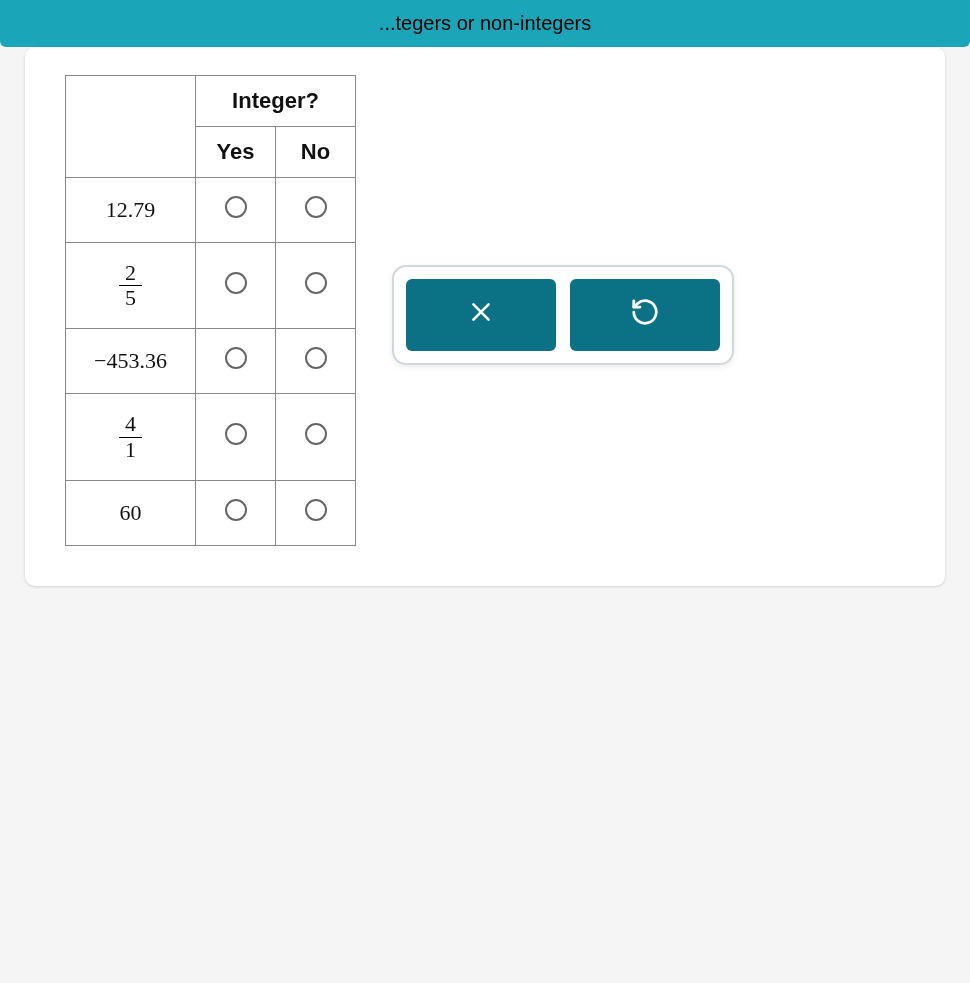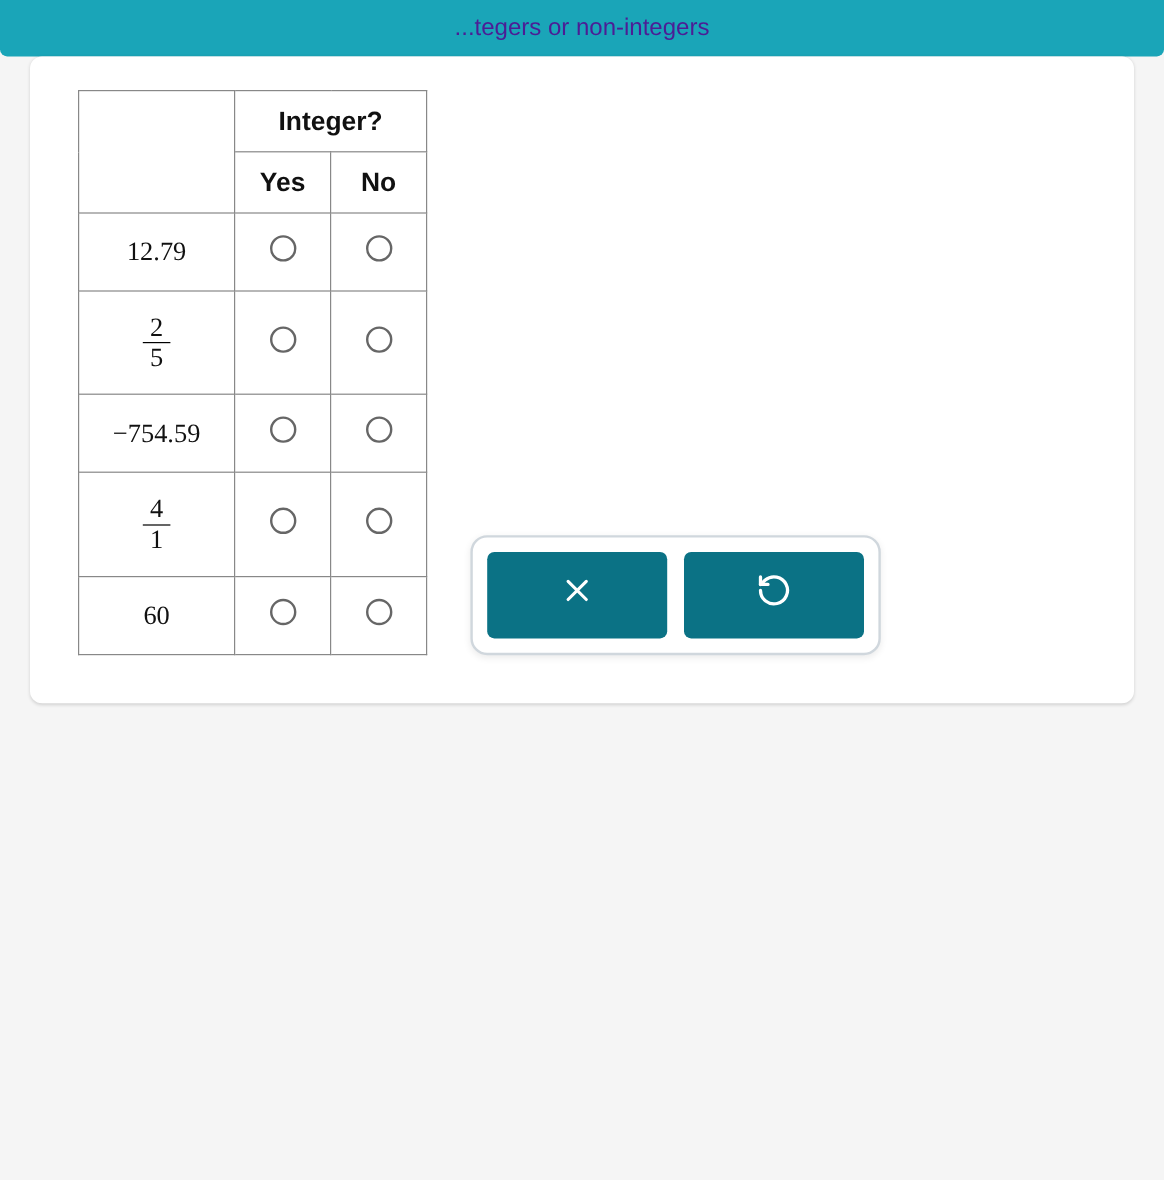--- a/index.html
+++ b/index.html
@@ -5,21 +5,21 @@
   * { box-sizing: border-box; margin: 0; padding: 0; }
   body {
     font-family: Verdana, Geneva, sans-serif;
     background: #f5f5f5;
     width: 970px;
     height: 983px;
     overflow: hidden;
   }
   .header-bar {
     background: #1aa5b8;
-    color: #4c1d95;
+    color: #000000;
     padding: 12px 20px;
     font-size: 20px;
     text-align: center;
     border-bottom-left-radius: 6px;
     border-bottom-right-radius: 6px;
   }
   .card {
     background: #fff;
     border-radius: 10px;
     margin: 0 auto;
@@ -32,21 +32,21 @@
     font-size: 24px;
     color: #333;
     margin-bottom: 28px;
   }
   .prompt .link {
     text-decoration: underline;
     color: #333;
   }
   .content-row {
     display: flex;
-    align-items: flex-end;
+    align-items: center;
     gap: 36px;
   }
   table.classify {
     border-collapse: collapse;
     font-size: 22px;
     color: #111;
   }
   table.classify th, table.classify td {
     border: 1px solid #888;
     text-align: center;
@@ -131,21 +131,21 @@
           <td class="num">
             <span class="frac">
               <span class="top">2</span>
               <span class="bot">5</span>
             </span>
           </td>
           <td class="radio-cell"><span class="radio-ring"></span></td>
           <td class="radio-cell"><span class="radio-ring"></span></td>
         </tr>
         <tr>
-          <td class="num"><span>−754.59</span></td>
+          <td class="num"><span>−453.36</span></td>
           <td class="radio-cell"><span class="radio-ring"></span></td>
           <td class="radio-cell"><span class="radio-ring"></span></td>
         </tr>
         <tr>
           <td class="num">
             <span class="frac">
               <span class="top">4</span>
               <span class="bot">1</span>
             </span>
           </td>

